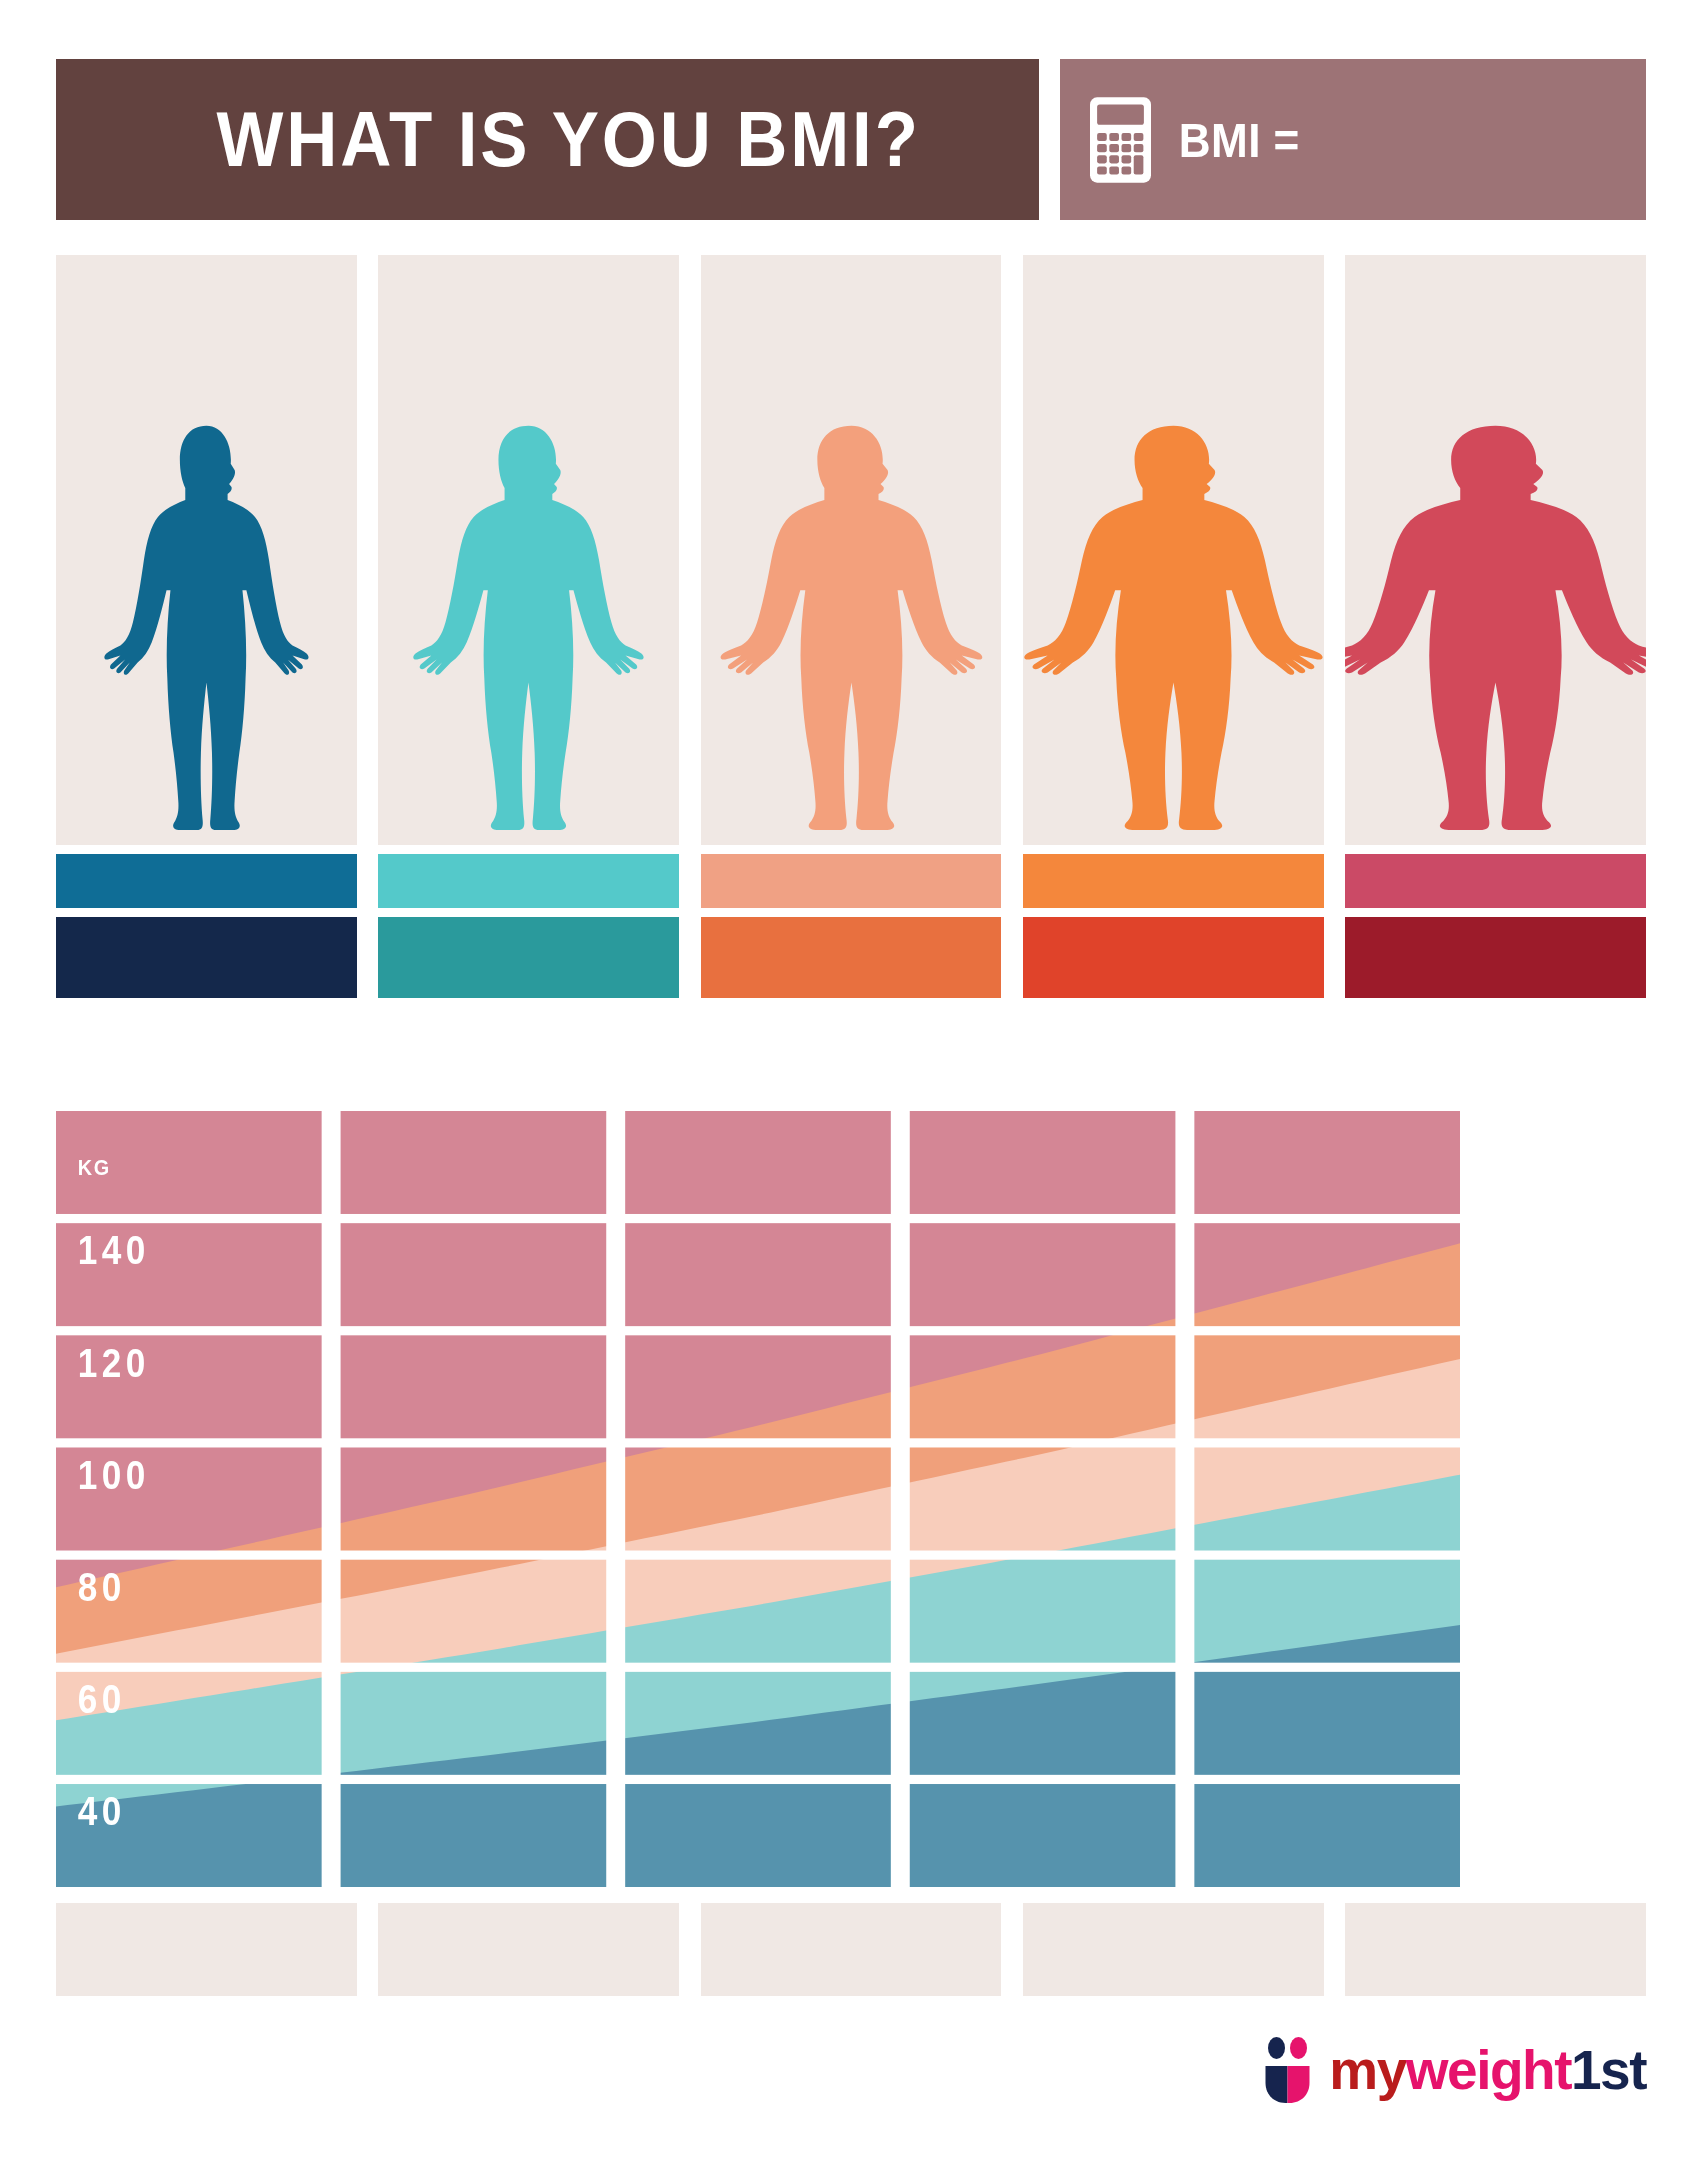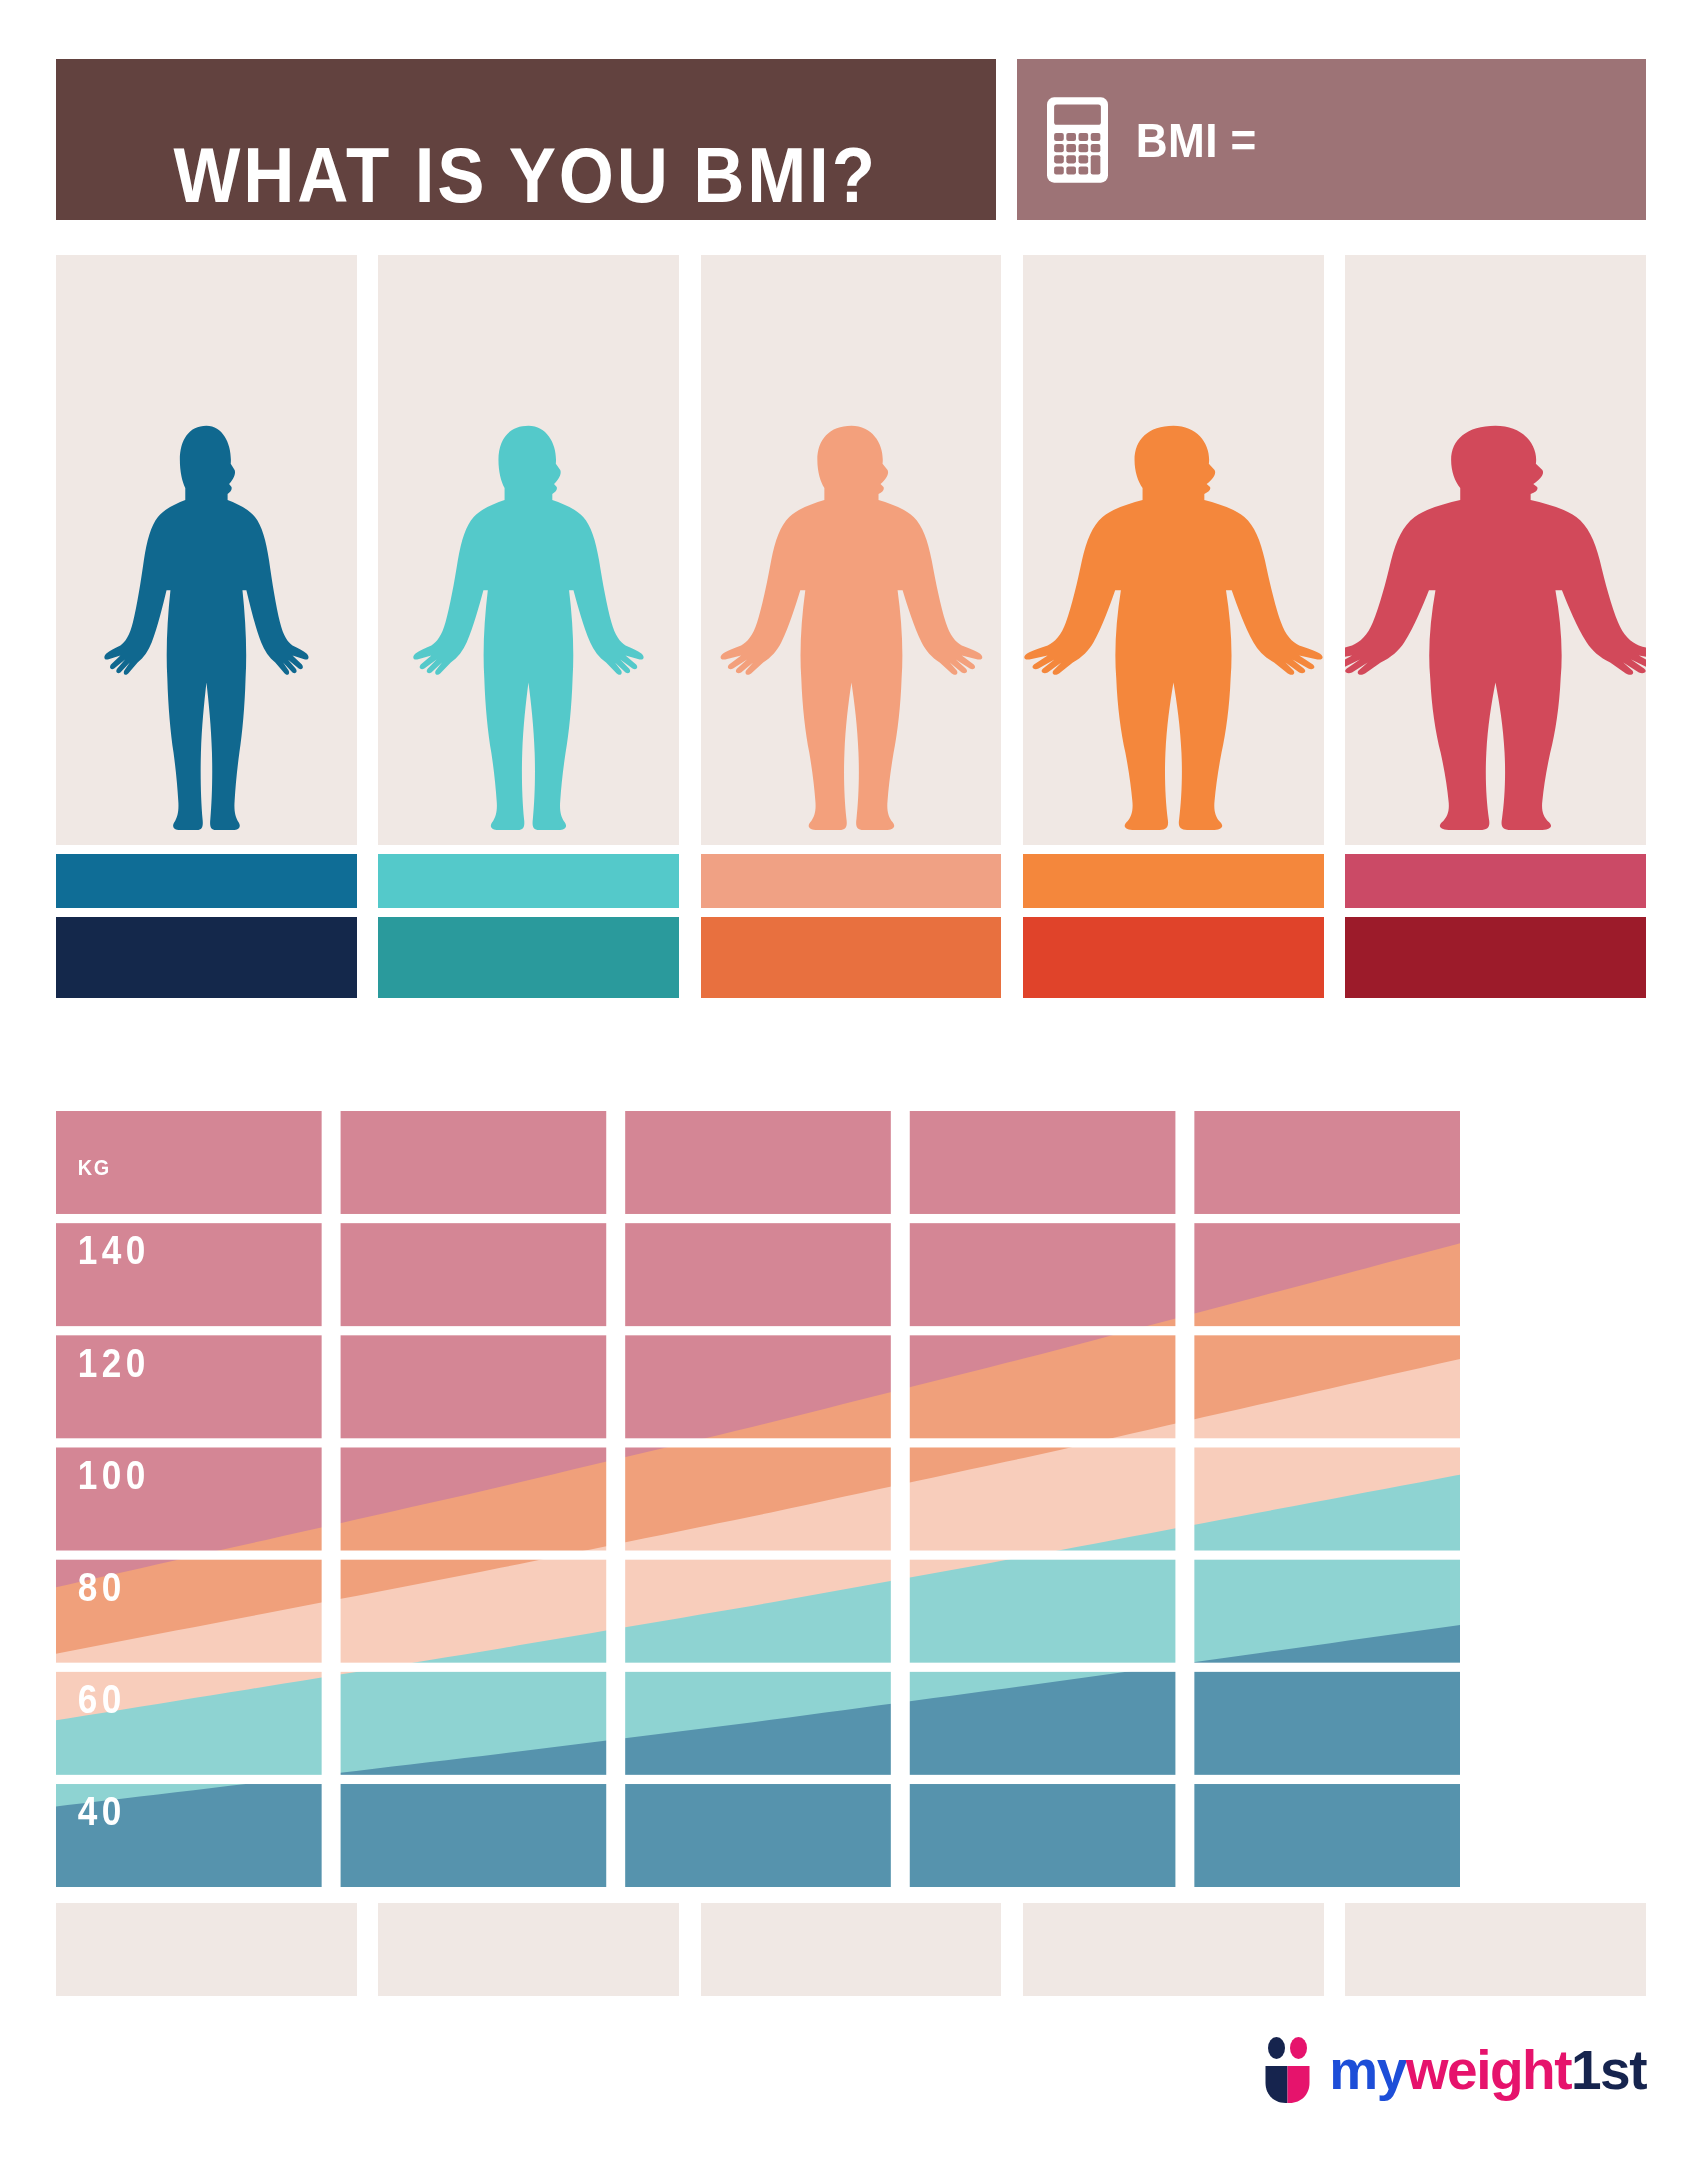--- a/index.html
+++ b/index.html
@@ -2,21 +2,21 @@
 <html style="font-size:8.2px"><head>
 <meta charset="utf-8">
 <style>
   html,body{margin:0;padding:0;background:#ffffff;}
   body{width:1702px;height:2161px;font-family:"Liberation Sans",sans-serif;position:relative;overflow:hidden;}
 
   .sheet{position:absolute;inset:0;background:#fff;}
 
   
   .header-row{position:absolute;left:56px;top:59px;width:1590px;height:161px;display:flex;gap:21.4px;}
-  .title-band{flex:0 0 940px;background:#62423f;display:flex;align-items:flex-end;justify-content:center;}
+  .title-band{flex:0 0 940px;background:#62423f;display:flex;align-items:center;justify-content:center;padding-left:43px;}
   .title-text{color:#ffffff;font-family:"Liberation Sans Narrow","Liberation Sans",sans-serif;
     font-weight:700;font-size:77px;letter-spacing:3.1px;transform:scaleX(.92);white-space:nowrap;}
   .formula-band{flex:1 1 auto;background:#9d7376;display:flex;align-items:center;gap:20.4px;padding-left:30px;}
   .calc-icon{flex:0 0 auto;width:61px;height:86px;}
   .formula{display:flex;align-items:center;gap:7.1px;color:#fff;}
   .bmi-eq{font-family:"Liberation Sans Narrow","Liberation Sans",sans-serif;font-weight:700;
     font-size:49px;transform:scaleX(.9);letter-spacing:0.5px;}
   .frac{display:flex;flex-direction:column;align-items:center;}
   .frac-top,.frac-bot{font-family:"Liberation Sans Narrow","Liberation Sans",sans-serif;font-weight:700;
     font-size:34px;transform:scaleX(.93);white-space:nowrap;line-height:1.12;}
@@ -48,21 +48,21 @@
   .cm-val{color:#8a5a57;font-family:"Liberation Sans Narrow","Liberation Sans",sans-serif;font-weight:700;
     font-size:43px;transform:scaleX(.86);letter-spacing:1px;}
   .cm-unit{position:absolute;right:23.5px;color:#8a5a57;font-family:"Liberation Sans Narrow","Liberation Sans",sans-serif;
     font-weight:700;font-size:24.5px;transform:scaleX(.86);letter-spacing:1.5px;}
 
   
   .logo{position:absolute;right:56px;top:2037px;display:flex;align-items:center;gap:14.3px;}
   .logo-mark{width:55px;height:66px;}
   .logo-text{font-family:"Liberation Sans",sans-serif;font-weight:700;font-size:55px;letter-spacing:-1.5px;
     display:flex;align-items:baseline;}
-  .lg-my{color:#1d4ed8;}.lg-health{color:#e6136c;}.lg-1st{color:#16244e;}
+  .lg-my{color:#b91c1c;}.lg-health{color:#e6136c;}.lg-1st{color:#16244e;}
 </style>
 </head>
 <body>
 
 <div class="sheet">
 
   <div class="header-row">
     <div class="title-band">
       <div class="title-text">WHAT IS YOU BMI?</div>
     </div>

